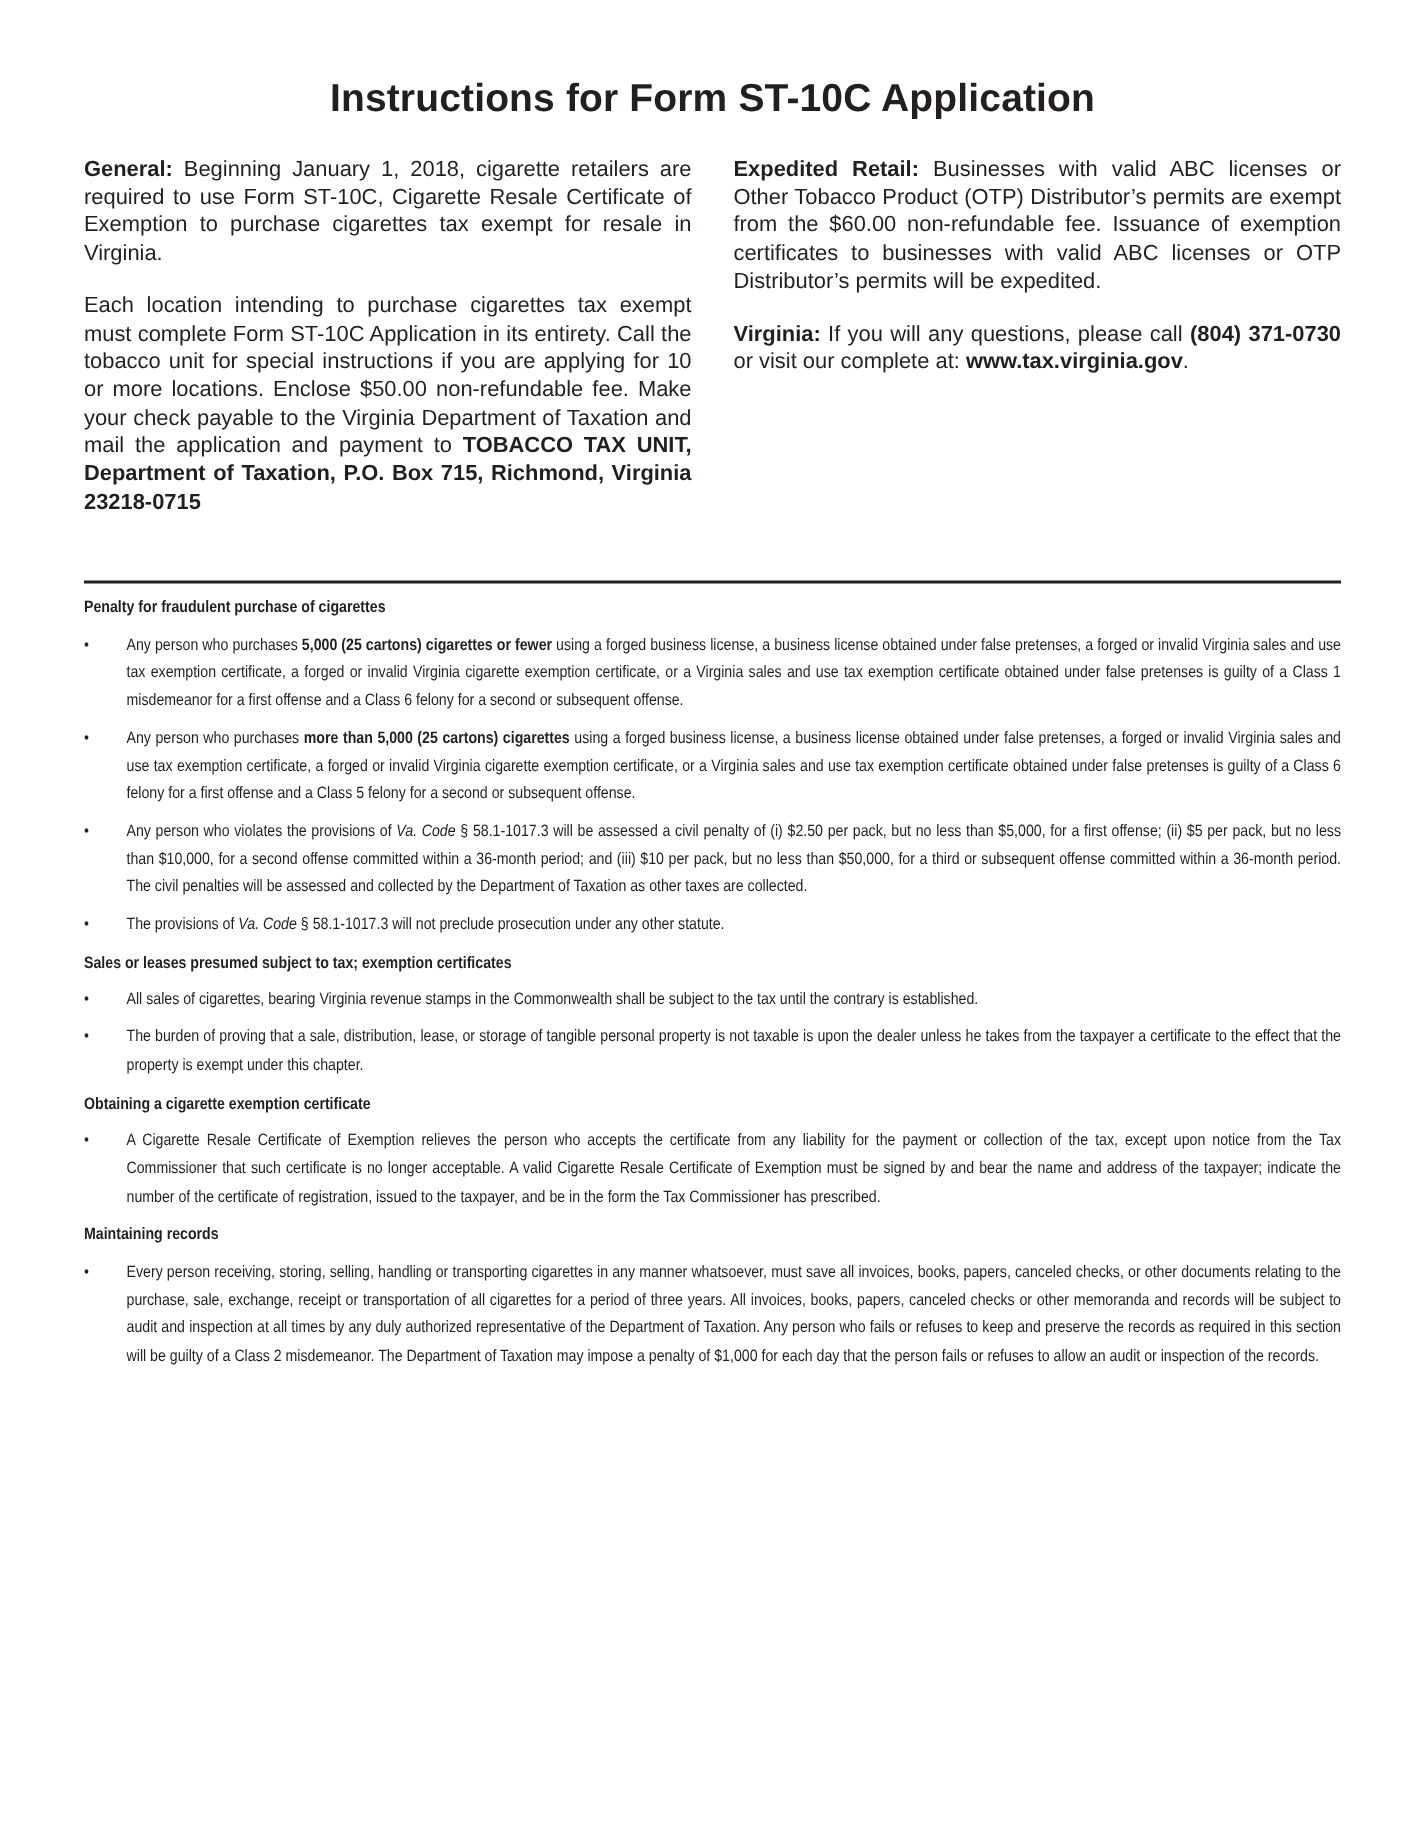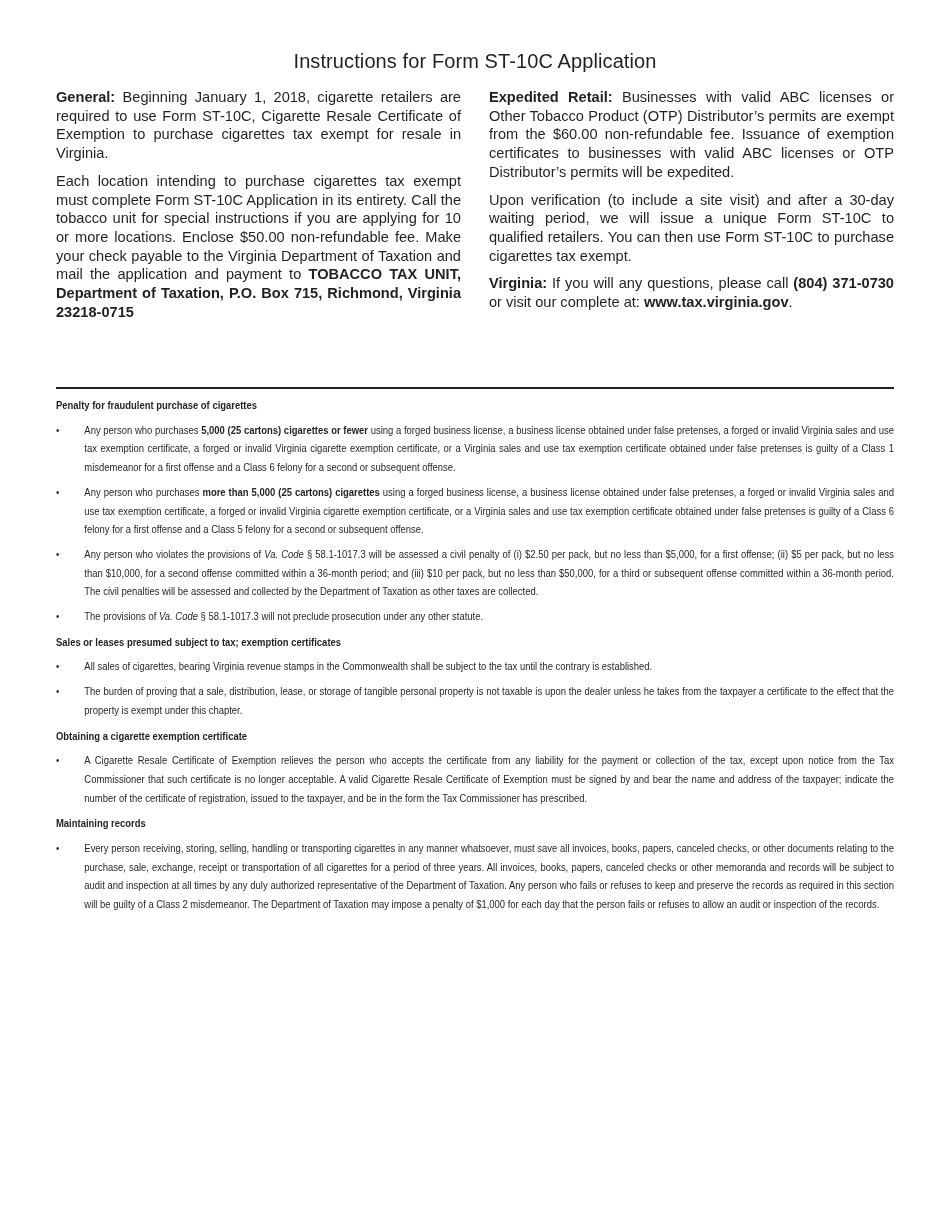--- a/index.html
+++ b/index.html
@@ -1,24 +1,24 @@
 <!DOCTYPE html>
 <html><head>
 <meta charset="utf-8">
 <style>
   html, body { margin: 0; padding: 0; background: #ffffff; }
   body { width: 950px; height: 1230px; position: relative; overflow: hidden;
          font-family: "Liberation Sans", sans-serif; color: #231f20; }
   .title { position: absolute; top: 50px; left: 0; width: 950px; text-align: center;
-           font-size: 20px; font-weight: normal; letter-spacing: 0.1px; }
+           font-size: 26px; font-weight: bold; letter-spacing: 0.1px; }
   .col { position: absolute; top: 88px; width: 405px; font-size: 14.6px; line-height: 18.7px;
          text-align: justify; }
   .col.left { left: 56px; }
   .col.right { left: 489px; }
-  .col p { margin: 0 0 9px 0; }
+  .col p { margin: 16px 0 9px 0; }
   .rule { position: absolute; left: 56px; top: 387px; width: 838px; height: 2px; background: #231f20; }
   .lower { position: absolute; left: 56px; top: 396px; width: 838px; font-size: 11px; line-height: 18.7px; }
   .sec-h { font-weight: bold; margin: 0 0 6px 0; }
   ul.blist { list-style: none; margin: 0 0 7px 0; padding: 0; }
   ul.blist li { position: relative; padding-left: 28px; margin-bottom: 6px; text-align: justify; }
   ul.blist li .bullet { position: absolute; left: 0; top: 0; }
   .cond-wrap { transform-origin: left top; }
   b { font-weight: bold; }
   i { font-style: italic; }
 </style>
@@ -27,21 +27,20 @@
 
 <div class="title">Instructions for Form ST-10C Application</div>
 
 <div class="col left">
   <p><b>General:</b><span> Beginning January 1, 2018, cigarette retailers are required to use Form ST-10C, Cigarette Resale Certificate of Exemption to purchase cigarettes tax exempt for resale in Virginia.</span></p>
   <p><span>Each location intending to purchase cigarettes tax exempt must complete Form ST-10C Application in its entirety. Call the tobacco unit for special instructions if you are applying for 10 or more locations. Enclose $50.00 non-refundable fee. Make your check payable to the Virginia Department of Taxation and mail the application and payment to </span><b>TOBACCO TAX UNIT, Department of Taxation, P.O. Box 715, Richmond, Virginia 23218-0715</b></p>
 </div>
 
 <div class="col right">
   <p><b>Expedited Retail:</b><span> Businesses with valid ABC licenses or Other Tobacco Product (OTP) Distributor’s permits are exempt from the $60.00 non-refundable fee. Issuance of exemption certificates to businesses with valid ABC licenses or OTP Distributor’s permits will be expedited.</span></p>
-  <p><span>Upon verification (to include a site visit) and after a 30-day waiting period, we will issue a unique Form ST-10C to qualified retailers. You can then use Form ST-10C to purchase cigarettes tax exempt.</span></p>
   <p><b>Virginia:</b><span> If you will any questions, please call </span><b>(804) 371-0730</b><span> or visit our complete at: </span><b>www.tax.virginia.gov</b><span>.</span></p>
 </div>
 
 <div class="rule"></div>
 
 <div class="lower">
   <div class="cond-wrap" id="condwrap">
     <div class="sec-h">Penalty for fraudulent purchase of cigarettes</div>
     <ul class="blist">
       <li><span class="bullet">•</span><span>Any person who purchases </span><b>5,000 (25 cartons) cigarettes or fewer</b><span> using a forged business license, a business license obtained under false pretenses, a forged or invalid Virginia sales and use tax exemption certificate, a forged or invalid Virginia cigarette exemption certificate, or a Virginia sales and use tax exemption certificate obtained under false pretenses is guilty of a Class 1 misdemeanor for a first offense and a Class 6 felony for a second or subsequent offense.</span></li>

